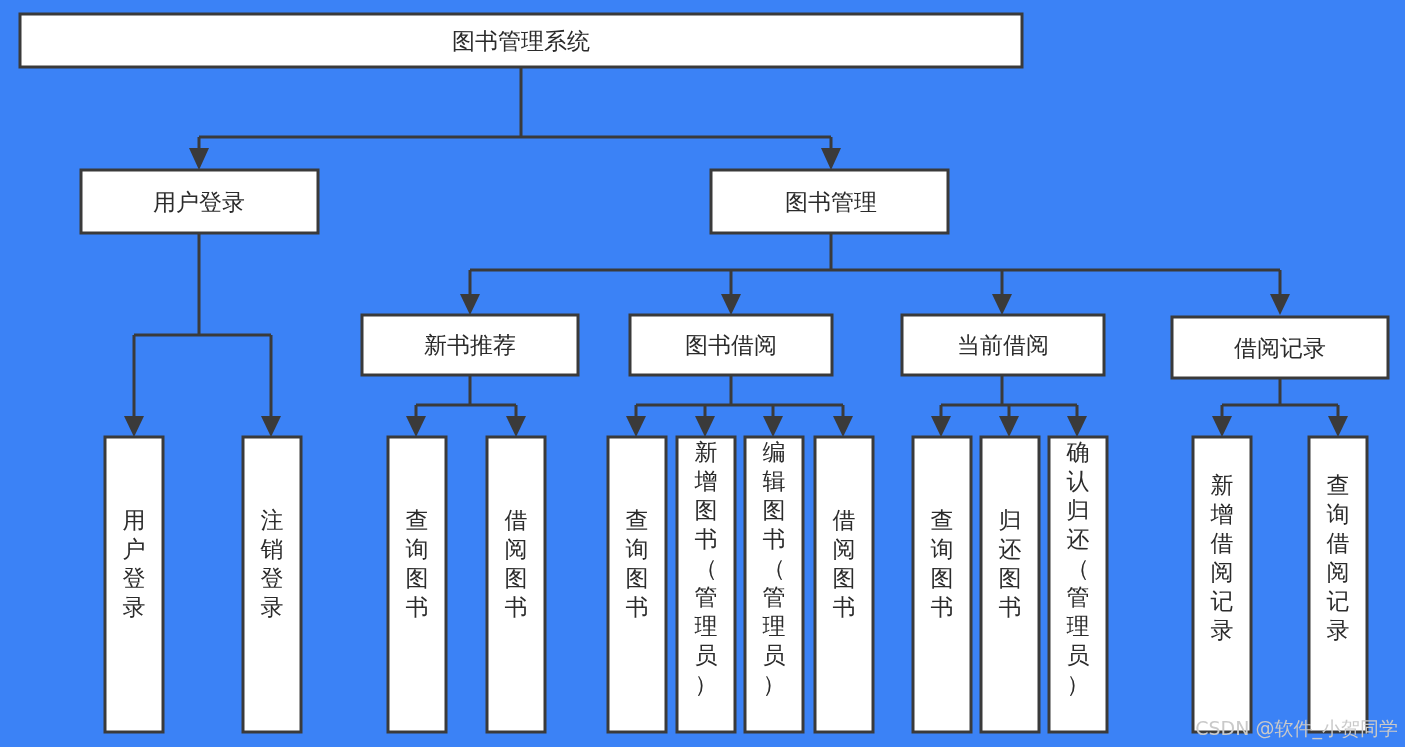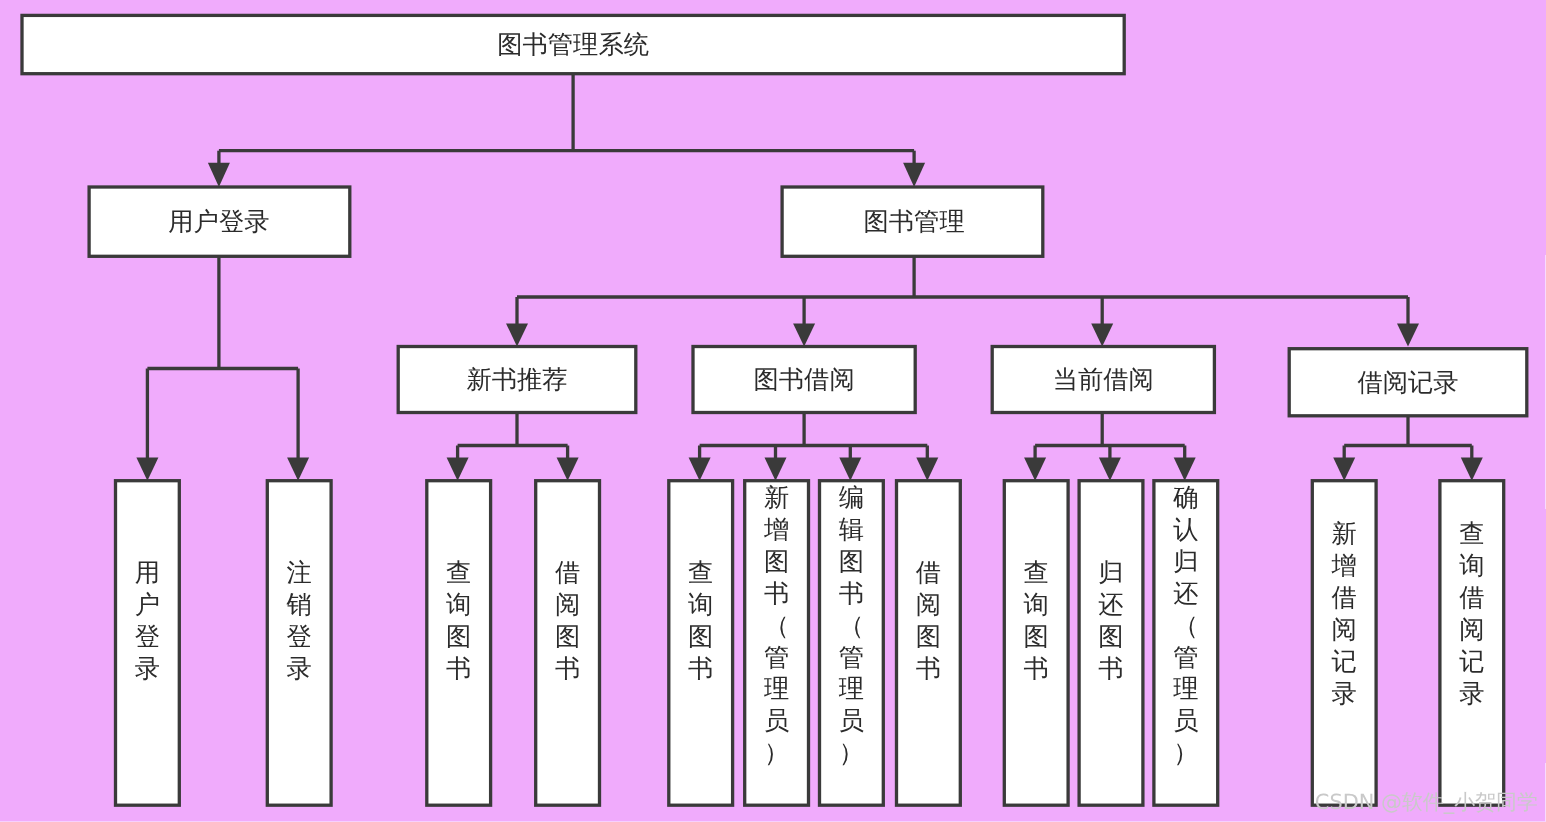--- a/index.html
+++ b/index.html
@@ -8,21 +8,21 @@
     padding: 0;
     background: #ffffff;
   }
   body {
     font-family: "DejaVu Sans", "Liberation Sans", sans-serif;
   }
   #diagram-root {
     position: relative;
     width: 1405px;
     height: 747px;
-    background: #f0abfc;
+    background: #3b82f6;
     overflow: hidden;
   }
   svg#flow-svg {
     position: absolute;
     top: 0;
     left: 0;
     width: 1405px;
     height: 747px;
     display: block;
   }

